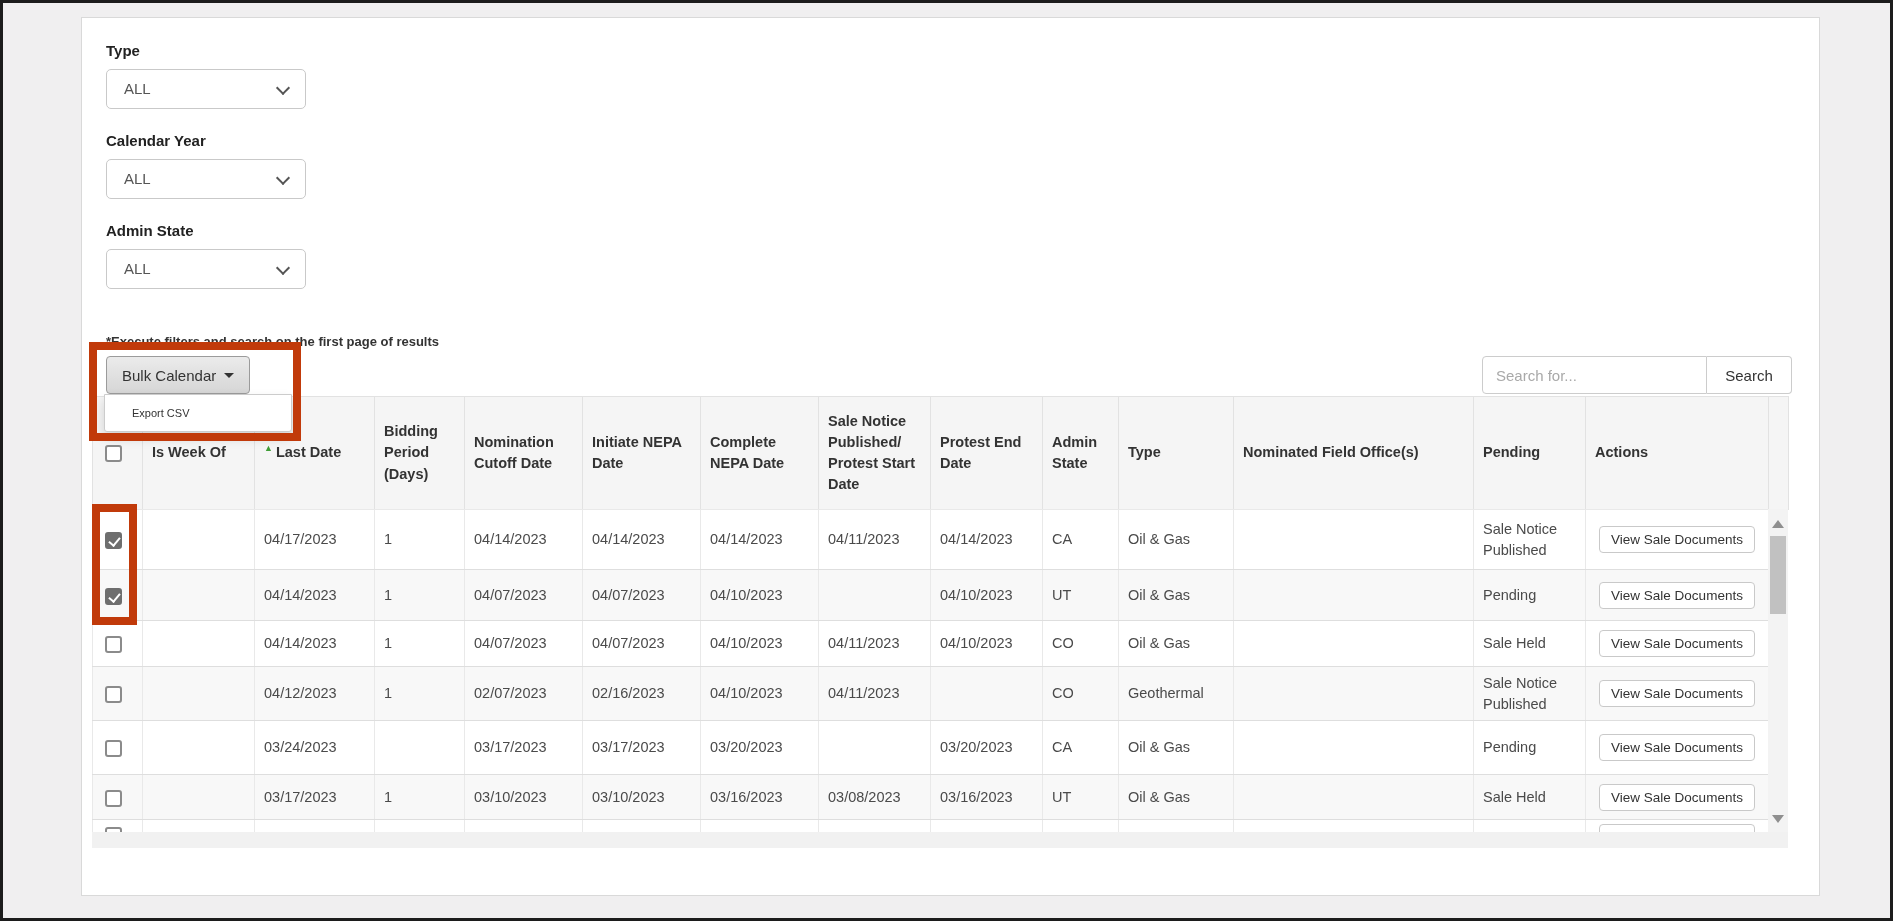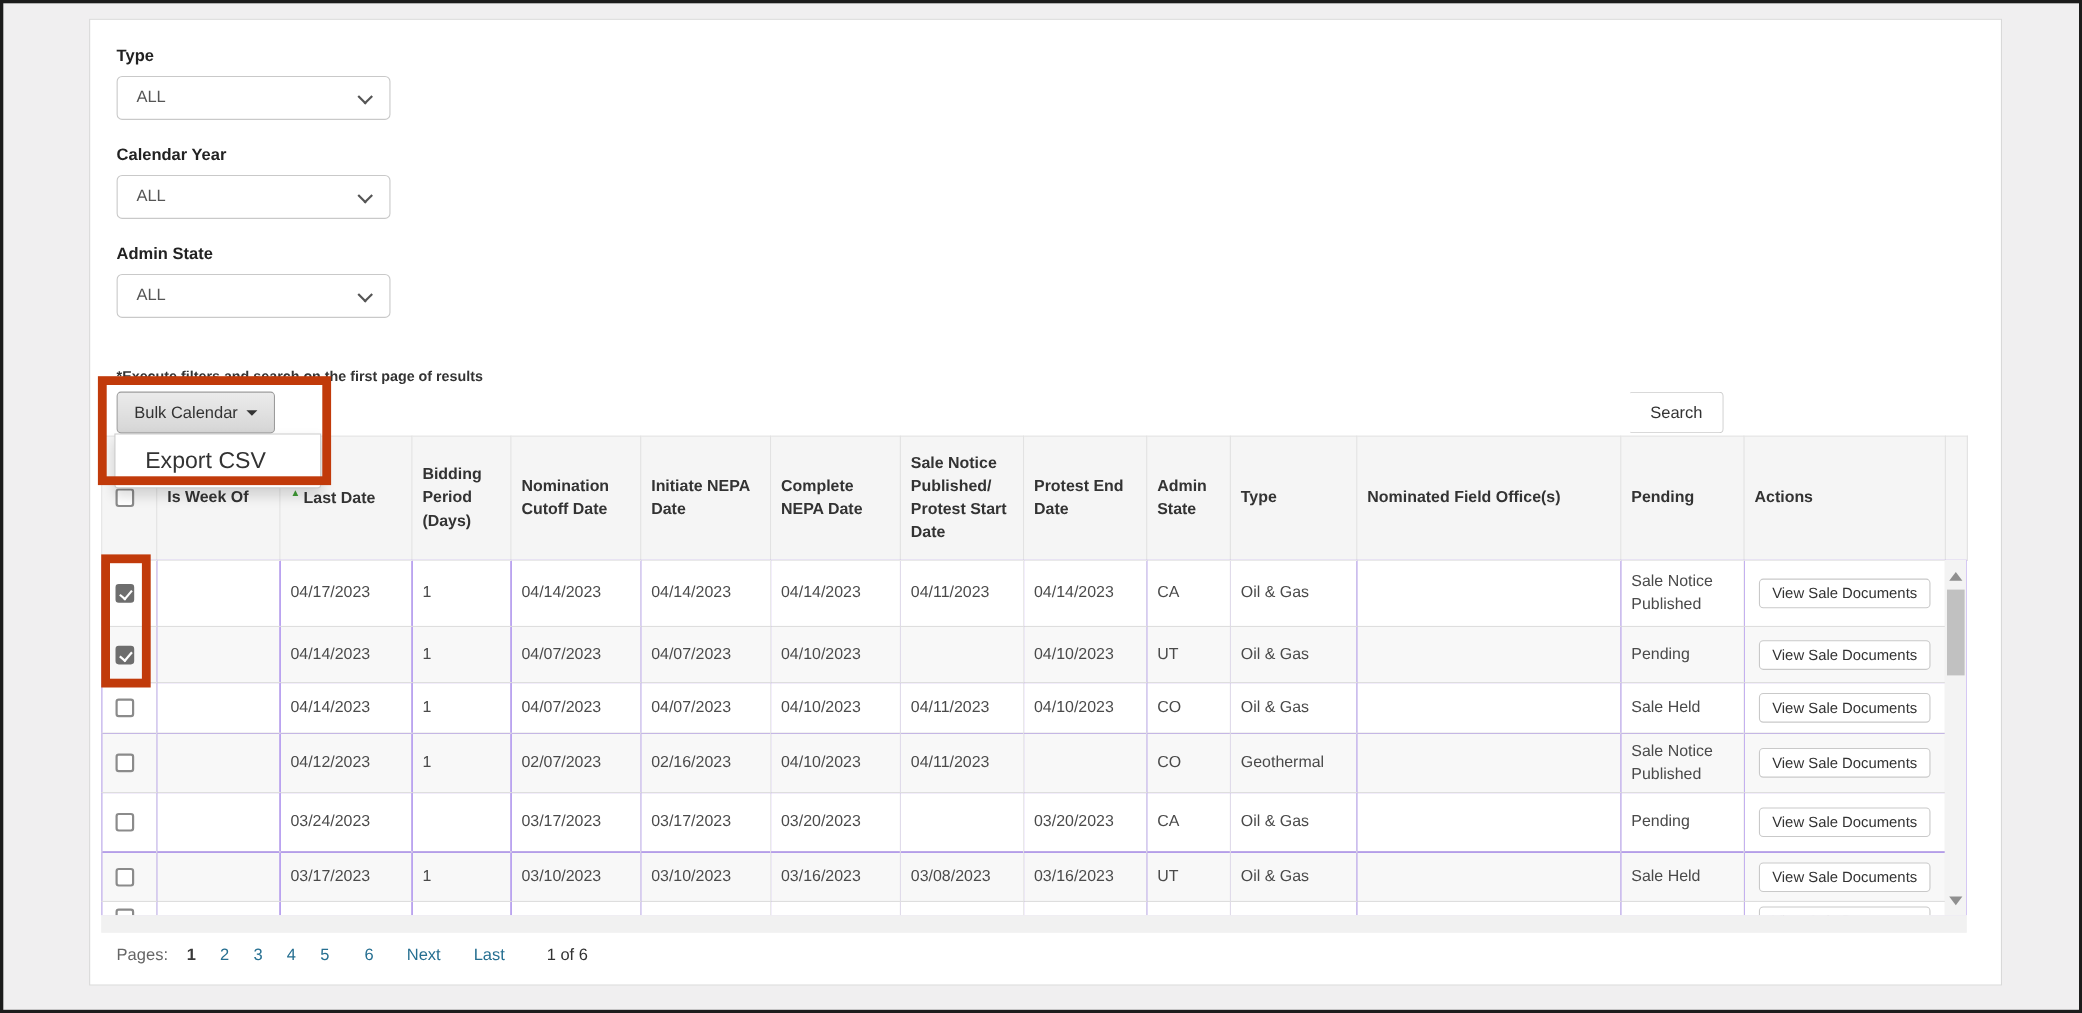--- a/index.html
+++ b/index.html
@@ -6,39 +6,39 @@
   html,body { background:#e9e9e9; }
   body { font-family:"Liberation Sans","DejaVu Sans",sans-serif; }
   .screen { position:relative; width:1893px; height:921px; background:#f0eff0;
             border:3px solid #1c1c1c; overflow:hidden; }
   .card { position:absolute; left:78px; top:14px; width:1739px; height:879px;
           background:#fff; border:1px solid #d9d9d9; }
 
   
   .filters { position:absolute; left:24px; top:24px; }
   .f-label { font-size:15px; font-weight:bold; color:#222; margin-bottom:10px; }
-  .sel { position:relative; width:249px; height:40px; border:1px solid #c9c9c9;
+  .sel { position:relative; width:200px; height:40px; border:1px solid #c9c9c9;
          border-radius:5px; background:#fff; margin-bottom:23px; cursor:pointer; }
   .sel .sel-value { position:absolute; left:17px; top:10px; font-size:15px; color:#555; }
   .sel .chev { position:absolute; right:17px; top:13px; width:10px; height:10px;
                border-right:2px solid #555; border-bottom:2px solid #555;
                transform:rotate(45deg); }
 
   
   .note { position:absolute; left:24px; top:316px; font-size:13px; font-weight:bold; color:#333; }
   .bulk-btn { position:absolute; left:24px; top:338px; height:38px; padding:0 15px;
               background:linear-gradient(#ebebeb,#d6d6d6); border:1px solid #9b9b9b;
               border-radius:4px; font-size:15px; color:#333; cursor:pointer;
               font-family:inherit; display:flex; align-items:center; gap:8px; }
   .caret-down { width:0; height:0; border-left:5px solid transparent;
                 border-right:5px solid transparent; border-top:5px solid #333; display:inline-block; }
   .bulk-menu { position:absolute; left:22px; top:376px; width:188px; background:#fff;
                border:1px solid #ccc; border-radius:0 0 3px 3px;
                box-shadow:0 6px 12px rgba(0,0,0,.15); z-index:5; }
-  .bulk-menu .item { padding:12px 10px 12px 27px; font-size:21px; color:#333; cursor:pointer; }
+  .bulk-menu .item { padding:12px 10px 12px 27px; font-size:11px; color:#333; cursor:pointer; }
 
   .search-group { position:absolute; left:1400px; top:338px; display:flex; }
   .search-input { width:225px; height:38px; border:1px solid #ccc; border-radius:4px 0 0 4px;
                   padding:0 13px; font-size:15px; color:#333; font-family:inherit; outline:none; }
   .search-input::placeholder { color:#a9a9a9; }
   .search-btn { width:85px; height:38px; border:1px solid #ccc; border-left:none;
                 border-radius:0 4px 4px 0; background:#fff; font-size:15px; color:#333;
                 cursor:pointer; font-family:inherit; }
 
   
@@ -127,20 +127,21 @@
 
     <button class="bulk-btn">
       <span>Bulk Calendar</span>
       <span class="caret-down"></span>
     </button>
     <div class="bulk-menu">
       <div class="item">Export CSV</div>
     </div>
 
     <div class="search-group">
+      <input class="search-input" type="text" placeholder="Search for..." style="">
       <button class="search-btn">Search</button>
     </div>
 
     <div class="thead-wrap">
       <table class="head-table">
         <colgroup>
           <col style="width:50px">
             <col style="width:112px">
             <col style="width:120px">
             <col style="width:90px">
@@ -318,30 +319,18 @@
 
       <div class="vscroll">
         <div class="arr-up"></div>
         <div class="vthumb"></div>
         <div class="arr-down"></div>
       </div>
     </div>
 
     <div class="hscroll"></div>
 
-    <div class="pager">
-      <span class="plabel">Pages:</span>
-      <span class="current">1</span>
-      <a>2</a>
-      <a>3</a>
-      <a>4</a>
-      <a>5</a>
-      <a class="nextlink" style="margin-left:10px">6</a>
-      <a class="nextlink">Next</a>
-      <a class="lastlink">Last</a>
-      <span class="summary">1 of 6</span>
-    </div>
 
     <div class="ann ann-bulk"></div>
     <div class="ann ann-checks"></div>
 
   </div>
 </div>
 
 </body></html>

